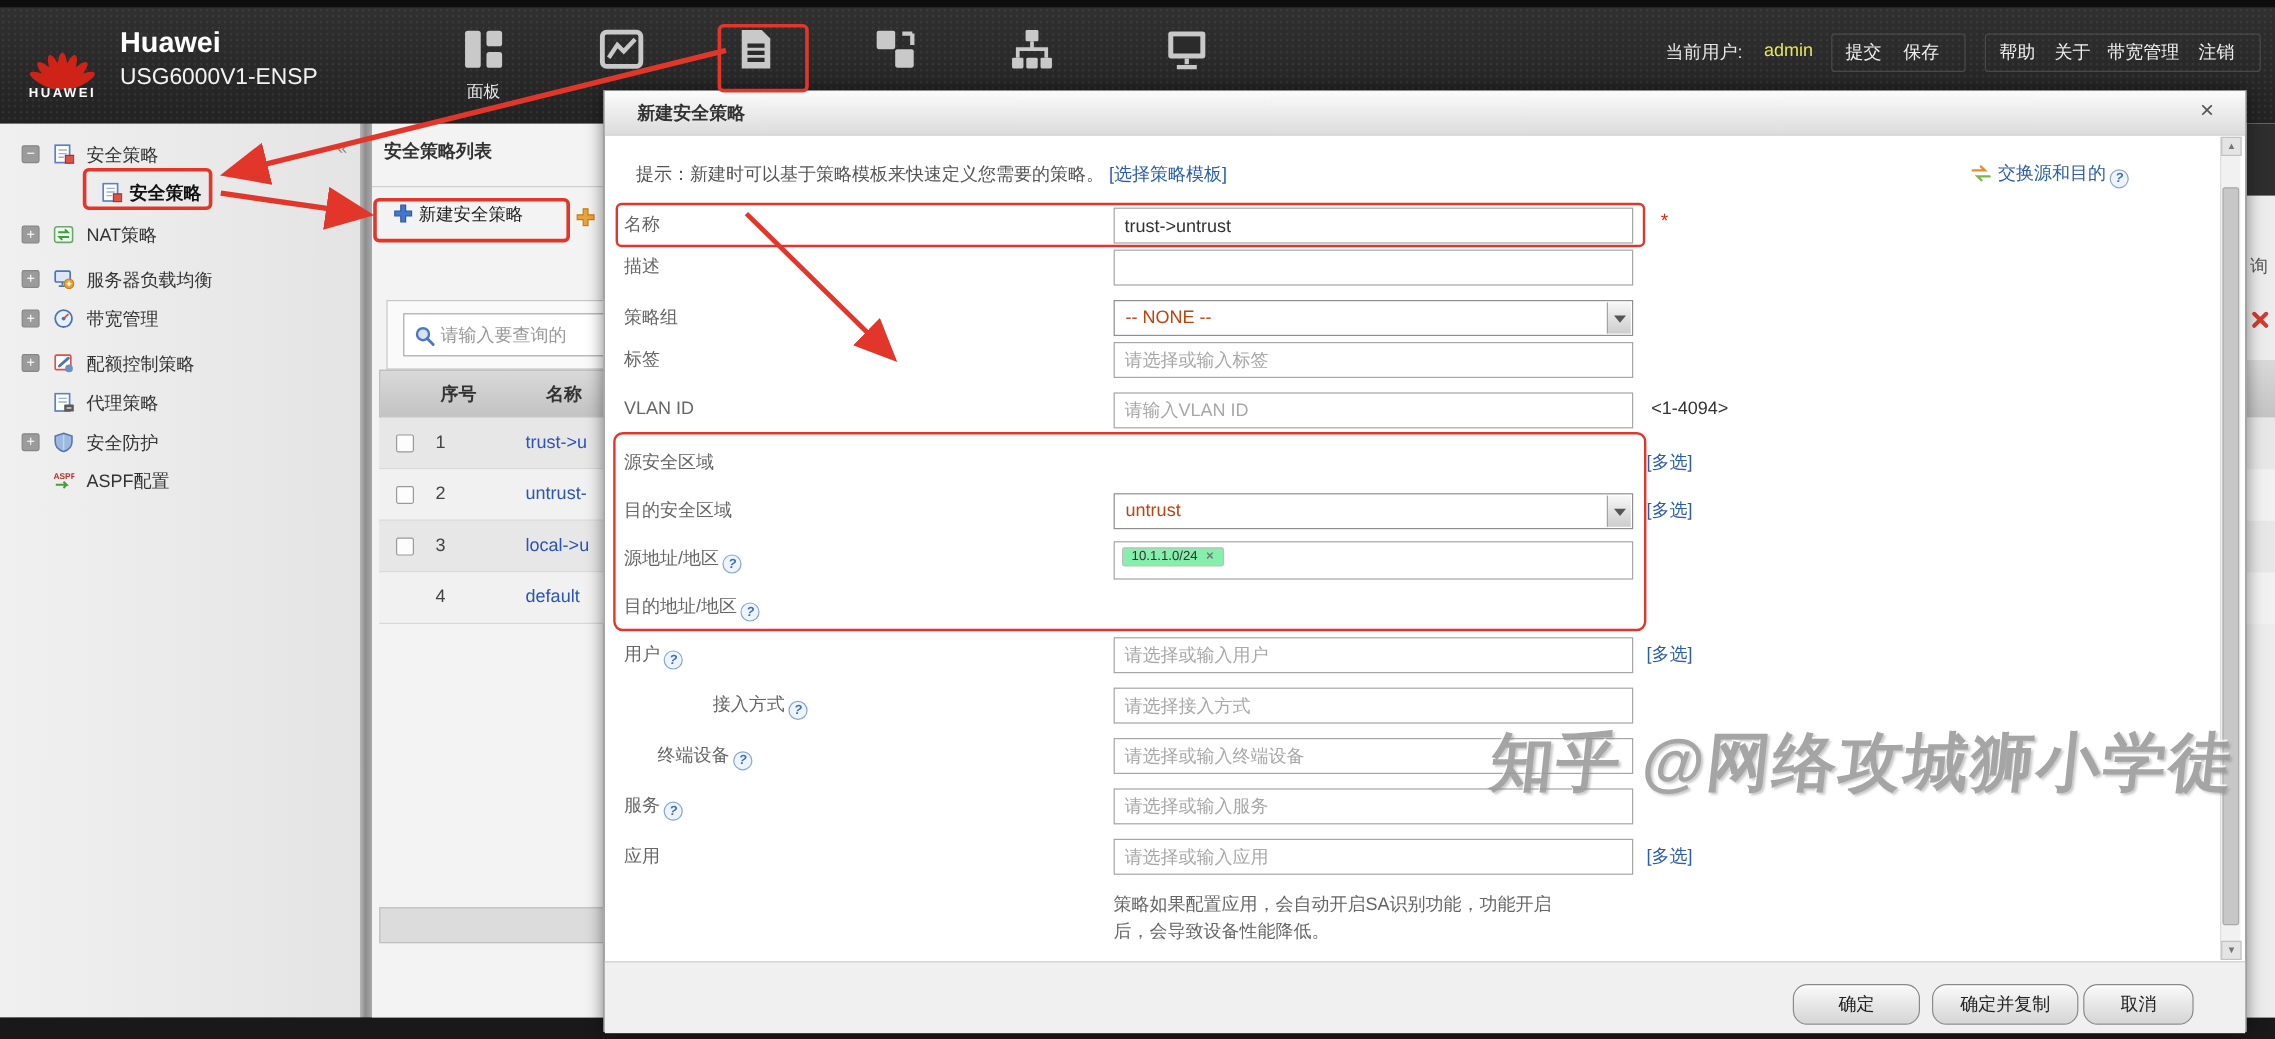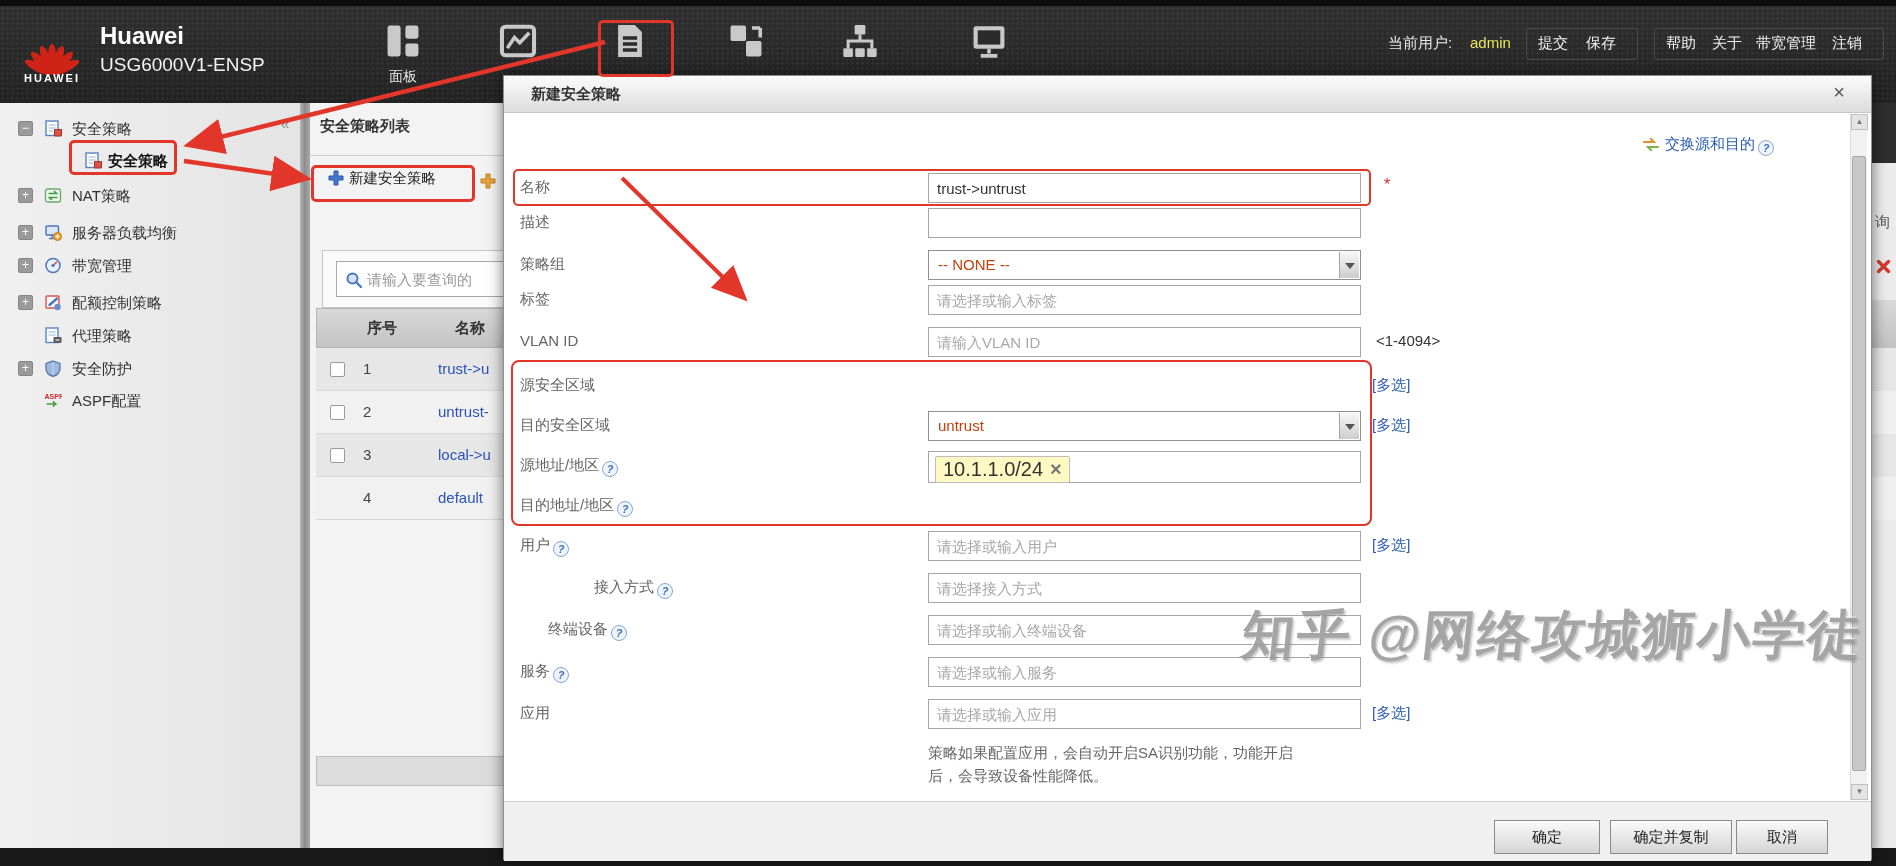--- a/index.html
+++ b/index.html
@@ -93,30 +93,30 @@
   .tinput { width:433px; height:30px; border:1px solid #a6a6a6; background:#fff; font-size:15px; color:#333;
     padding:0 8px; outline:0; font-family:inherit; }
   .tinput::placeholder { color:#a8a8a8; }
   .tselect { position:relative; width:433px; height:30px; border:1px solid #8f8f8f; background:#fff; cursor:pointer; }
   .selval { position:absolute; left:9px; top:5px; font-size:15px; color:#c2410c; }
   .selbtn { position:absolute; right:1px; top:1px; bottom:1px; width:20px;
     background:linear-gradient(#f7f7f7,#cdcdcd); border-left:1px solid #a3a3a3; }
   .selbtn i { position:absolute; left:5px; top:11px; width:0; height:0;
     border-left:5px solid transparent; border-right:5px solid transparent; border-top:6px solid #555; }
   .ttags { position:relative; width:433px; height:32px; border:1px solid #a6a6a6; background:#fff; }
-  .tag { display:inline-block; margin:4px 0 0 6px; padding:1px 7px; background:#fef9c3; border:1px solid #bdbdbd;
-    border-radius:2px; font-size:20px; color:#333; }
+  .tag { display:inline-block; margin:4px 0 0 6px; padding:1px 7px; background:#86efac; border:1px solid #bdbdbd;
+    border-radius:2px; font-size:11px; color:#333; }
   .tagx { color:#777; font-weight:bold; margin-left:7px; cursor:pointer; }
   .fmulti { position:absolute; left:868px; top:6px; font-size:15px; color:#2a5db0; cursor:pointer; }
   .fhint { position:absolute; left:872px; top:6px; font-size:15px; color:#333; }
   .freq { position:absolute; left:880px; top:4px; font-size:16px; color:#d3281e; }
   .dlg-note { position:absolute; left:424px; font-size:15px; color:#666; white-space:nowrap; }
   #dlg-footer { position:absolute; left:0; top:725px; width:100%; height:60px; background:#f0f0f0; border-top:1px solid #d0d0d0; }
   .dlg-btn { position:absolute; top:18px; height:34px; background:linear-gradient(#fafafa,#d5d5d5);
-    border:1px solid #8a8a8a; border-radius:0; font-size:15px; color:#222; cursor:pointer;
+    border:1px solid #8a8a8a; border-radius:12px; font-size:15px; color:#222; cursor:pointer;
     box-shadow:inset 0 1px 0 #fff; font-family:inherit; }
   
   #dscroll { position:absolute; left:1346px; top:38px; width:17px; height:686px; background:#f1f1f1; border-left:1px solid #ddd; }
   .sbtn { position:absolute; left:0; width:17px; height:16px; background:#e4e4e4; border:1px solid #c2c2c2;
     color:#777; font-size:8px; text-align:center; line-height:14px; cursor:pointer; }
   #sthumb { position:absolute; left:1px; top:42px; width:14px; height:615px; background:#c7c7c7;
     border:1px solid #a9a9a9; border-radius:2px; cursor:pointer; }
 
   
   .redbox { position:absolute; border:3px solid #e3362b; border-radius:5px; pointer-events:none; z-index:24; }
@@ -350,20 +350,21 @@
     <div class="sliver-row" style="top:374px;background:#f1f1f1"></div>
   </div>
 
   <div id="bottomstrip"></div>
 
   <div id="dialog">
     <div id="dlg-titlebar">
       <div id="dlg-title">新建安全策略</div>
       <div id="dlg-close">×</div>
     </div>
+    <div id="dlg-hint"><span>提示：新建时可以基于策略模板来快速定义您需要的策略。</span> <span id="dlg-hint-link">[选择策略模板]</span></div>
     <div id="swapwrap">
       <svg width="18" height="15" viewBox="0 0 18 15">
           <path d="M2 5h10l-3.2-3.2" fill="none" stroke="#e09030" stroke-width="2" stroke-linecap="round"></path>
           <path d="M16 10H6l3.2 3.2" fill="none" stroke="#7ab648" stroke-width="2" stroke-linecap="round"></path>
         </svg><span id="swap-link">交换源和目的</span><span class="helpq">?</span>
     </div>
     <div id="fields">
         <div class="frow" style="top: 96px;">
           <div class="flabel"><span>名称</span></div>
           <div class="fctrl"><input class="tinput" value="trust-&gt;untrust" style=""></div>

